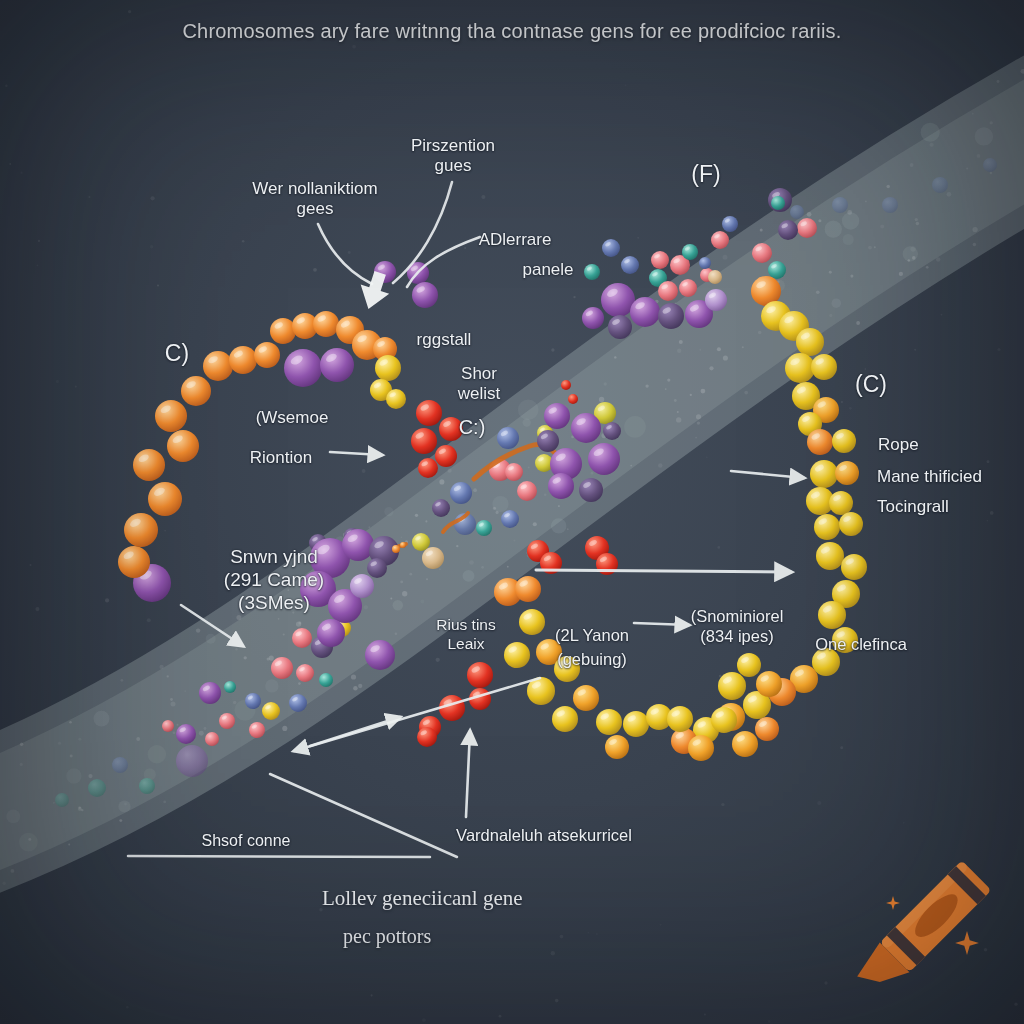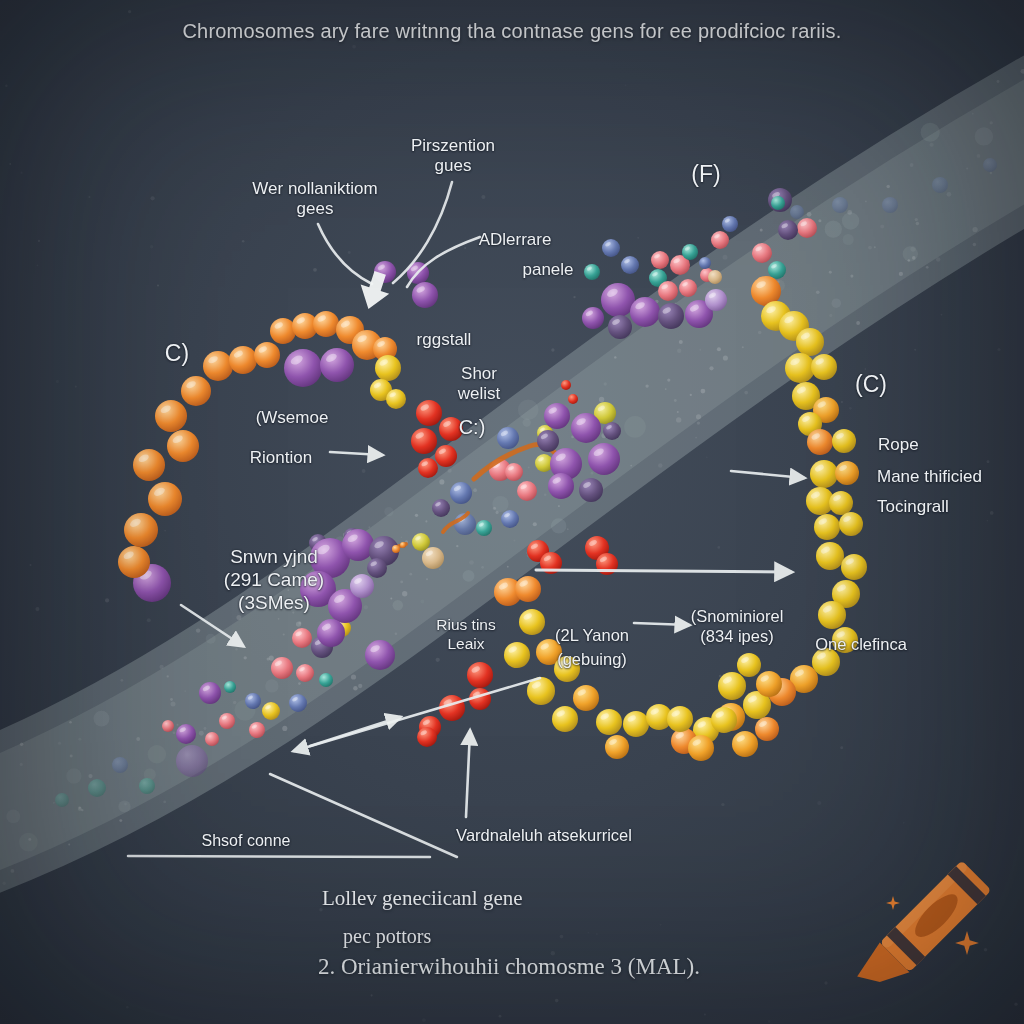--- a/index.html
+++ b/index.html
@@ -828,14 +828,13 @@
       <div class="lbl center" style="left: 592px; top: 624px; font-size: 16.5px; line-height: 1.45;">(2L Yanon
 (gebuing)</div>
       <div class="lbl center" style="left: 737px; top: 607px; font-size: 16.5px;">(Snominiorel
 (834 ipes)</div>
       <div class="lbl center" style="left: 861px; top: 635px; font-size: 16.5px;">One clefinca</div>
       <div class="lbl center" style="left: 544px; top: 810px; font-size: 16.5px; margin-top: 16px;">Vardnaleluh atsekurricel</div>
       <div class="lbl center" style="left: 246px; top: 831px; font-size: 16px;">Shsof conne</div>
     </div>
   <div class="ftr f1">Lollev geneciicanl gene</div>
   <div class="ftr f2">pec pottors</div>
-  <div class="ftr f3">2. Orianierwihouhii chomosme 3 (MAL).</div>
 </div>
 
 </body></html>

